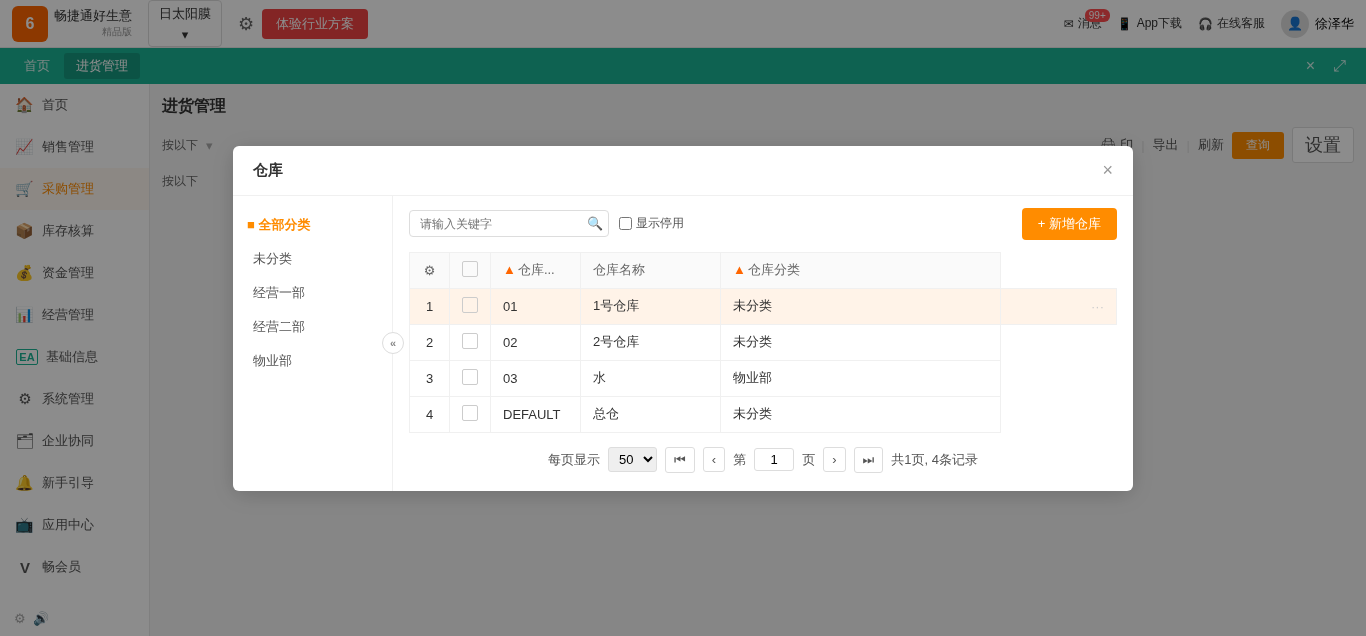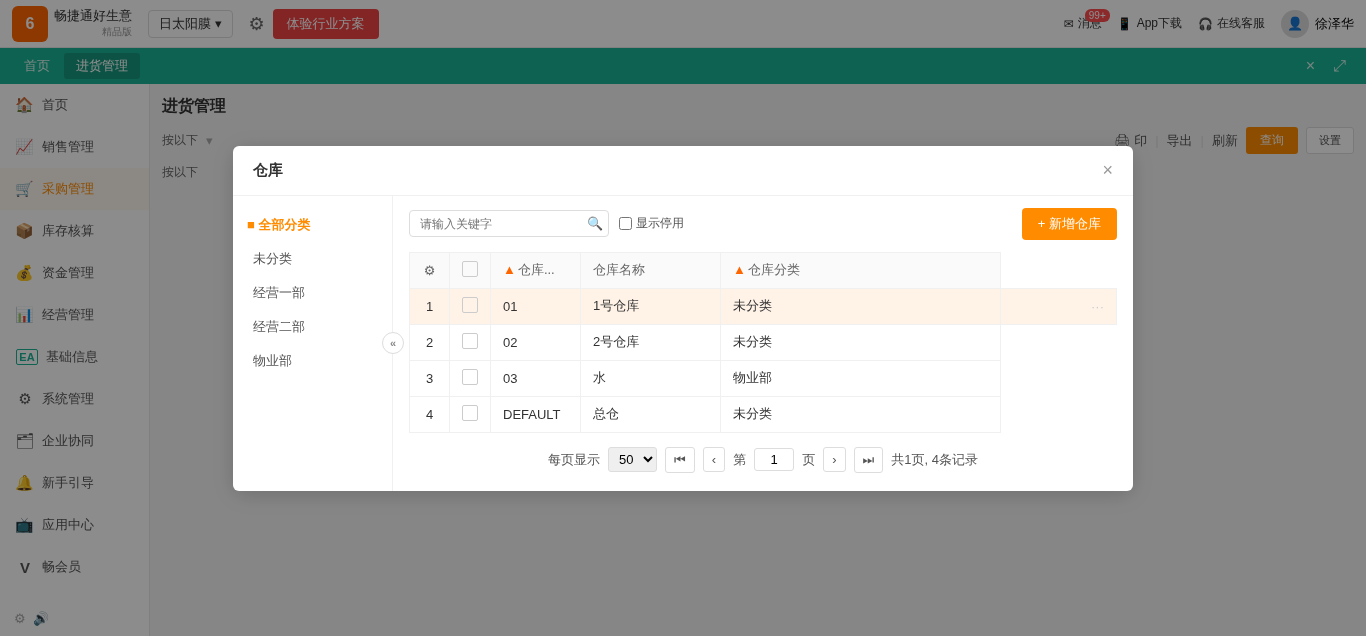--- a/index.html
+++ b/index.html
@@ -39,20 +39,21 @@
     .store-selector {
       display: flex;
       align-items: center;
       gap: 4px;
       padding: 4px 10px;
       border: 1px solid #ddd;
       border-radius: 4px;
       cursor: pointer;
       color: #333;
       font-size: 13px;
+      flex-direction: column;
     }
     .header-actions {
       margin-left: auto;
       display: flex;
       align-items: center;
       gap: 16px;
     }
     .action-btn {
       background: #ef4444;
       color: #fff;
@@ -204,21 +205,21 @@
       cursor: pointer;
       font-size: 12px;
     }
     .outline-btn {
       background: #fff;
       color: #555;
       border: 1px solid #ddd;
       padding: 5px 12px;
       border-radius: 3px;
       cursor: pointer;
-      font-size: 11px;
+      font-size: 18px;
     }
 
     
     .modal-overlay {
       position: fixed;
       top: 0; left: 0; right: 0; bottom: 0;
       background: rgba(0,0,0,0.45);
       z-index: 100;
       display: flex;
       align-items: center;

